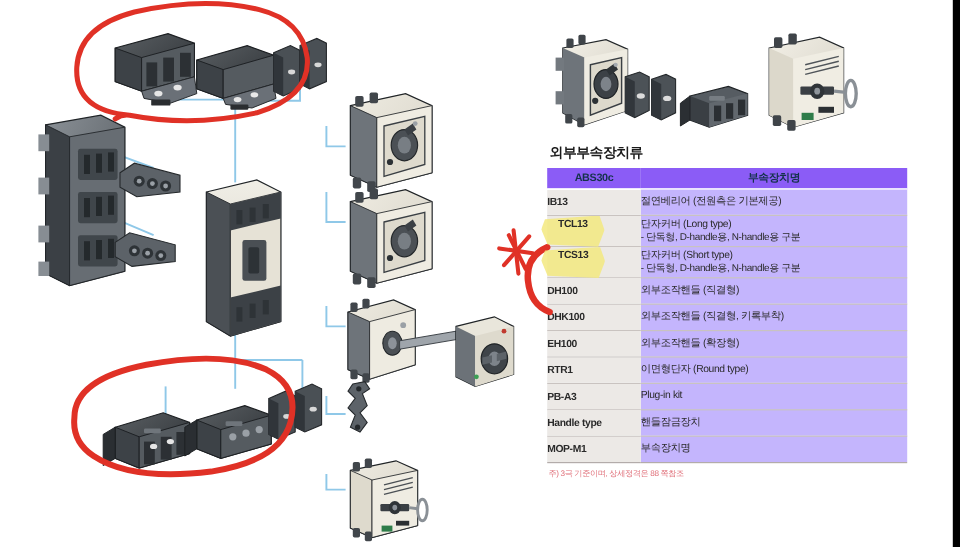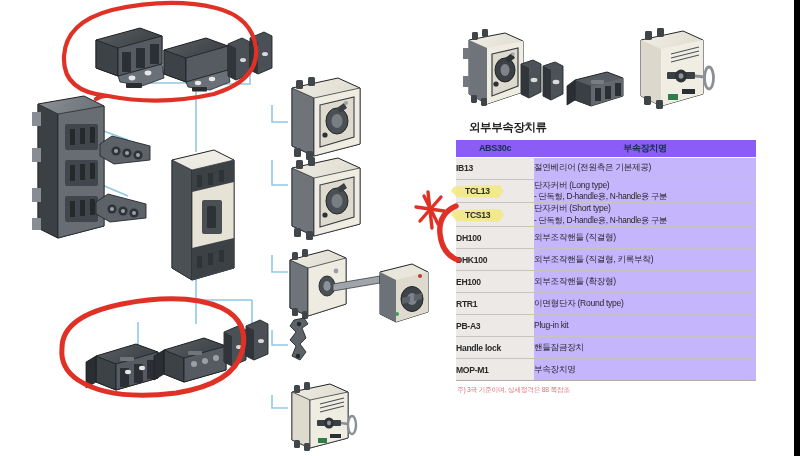--- a/index.html
+++ b/index.html
@@ -45,23 +45,22 @@
     position: absolute;
     left: 456px;
     top: 122px;
     width: 300px;
   }
   .table-title {
     font-size: 11.5px;
     font-weight: bold;
     color: #1b1b1b;
     letter-spacing: -0.4px;
-    margin: 0 0 5px 13px;
+    margin: 0 0 5px 2px;
     line-height: 1.1;
-    font-family: Liberation Mono, monospace;
   }
   table.acc {
     border-collapse: collapse;
     width: 300px;
     table-layout: fixed;
   }
   table.acc th, table.acc td {
     padding: 0;
     vertical-align: middle;
     font-size: 8.6px;
@@ -105,21 +104,21 @@
   td.desc .sub {
     display: block;
     font-size: 8.3px;
   }
   tr.two-line td { height: 33px; }
 
   
   .hl {
     position: relative;
     display: inline-block;
-    padding: 1px 9px 1px 9px;
+    padding: 1px 9px 14px 9px;
     z-index: 1;
   }
   .hl::before {
     content: "";
     position: absolute;
     left: -5px;
     right: -5px;
     top: 0px;
     bottom: -1px;
     background: #f3e97f;
@@ -586,21 +585,21 @@
         </tr>
 
         <tr>
           <td class="code">PB-A3</td>
           <td class="desc">
             <span>Plug-in kit</span>
           </td>
         </tr>
 
         <tr>
-          <td class="code">Handle lock</td>
+          <td class="code">Handle type</td>
           <td class="desc">
             <span>핸들잠금장치</span>
           </td>
         </tr>
 
         <tr>
           <td class="code">MOP-M1</td>
           <td class="desc">
             <span>부속장치명</span>
           </td>

